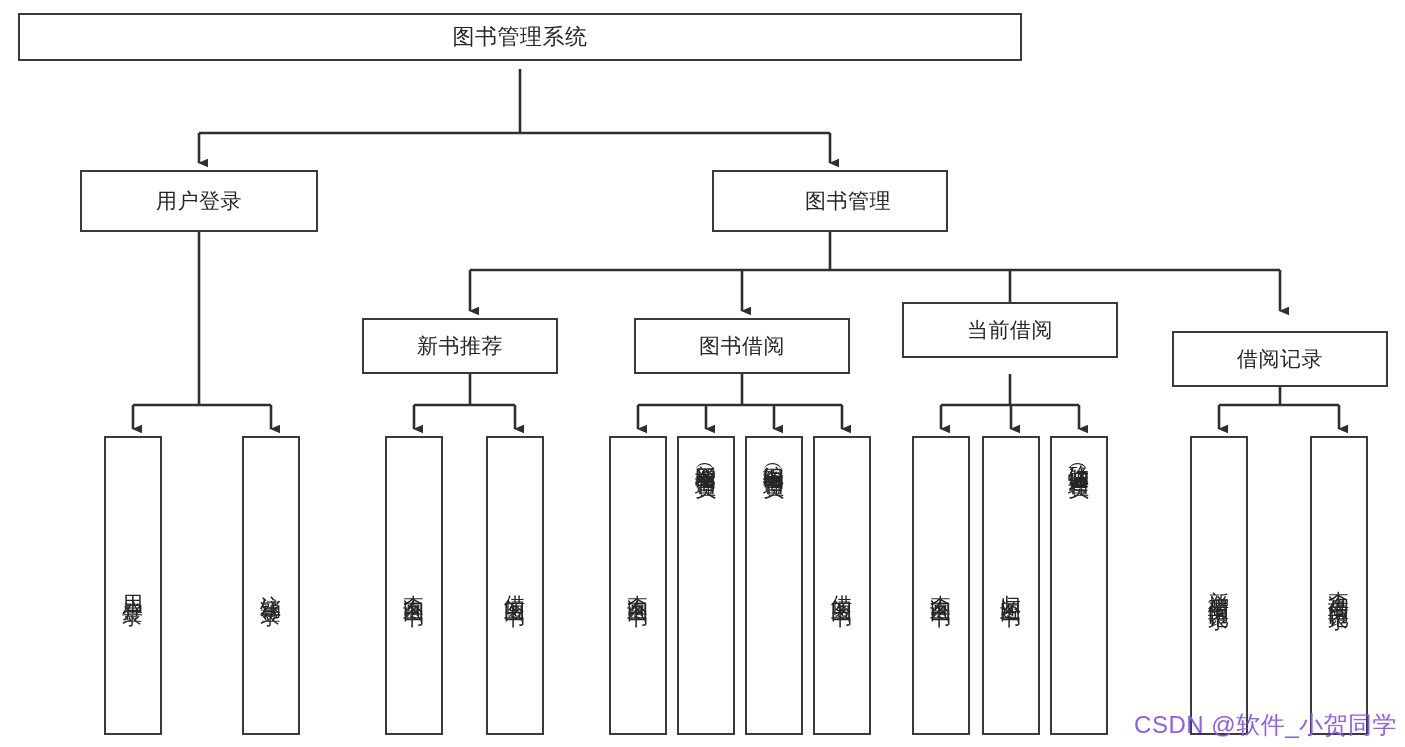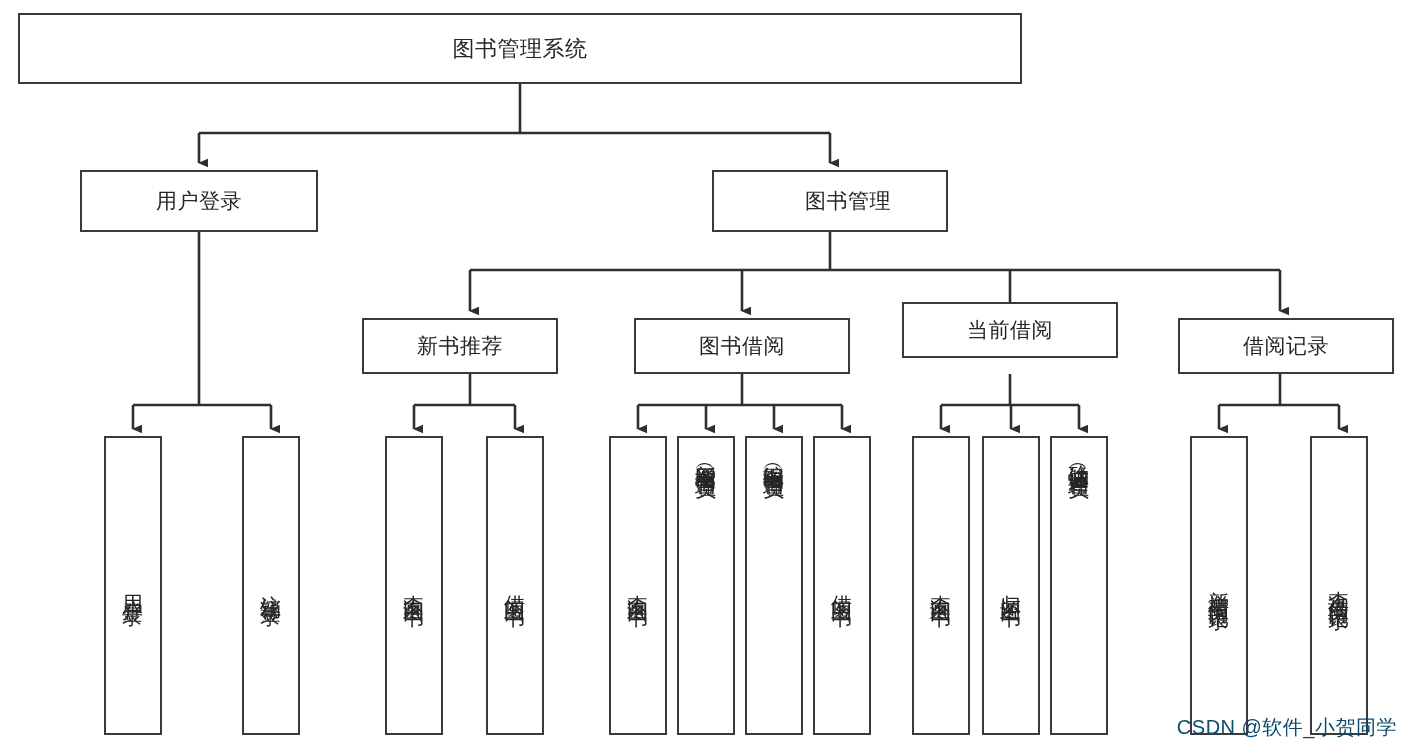--- a/index.html
+++ b/index.html
@@ -71,22 +71,22 @@
     letter-spacing: 2px;
   }
   .node.vert.shortcenter {
     align-items: center;
     padding-top: 0;
   }
   #watermark {
     position: absolute;
     right: 8px;
     bottom: 6px;
-    font-size: 20px;
-    color: #0c4a6e;
+    font-size: 24px;
+    color: #8b5cf6;
     letter-spacing: 0.5px;
     white-space: nowrap;
     user-select: none;
   }
 </style>
 </head>
 <body>
 
 <div id="diagram-root">
 
@@ -136,41 +136,41 @@
       <path d="M1011,405 L1011,429" marker-end="url(#arrowhead)"></path>
       <path d="M1079,405 L1079,429" marker-end="url(#arrowhead)"></path>
 
       <path d="M1280,374 L1280,405"></path>
       <path d="M1219,405 L1339,405"></path>
       <path d="M1219,405 L1219,429" marker-end="url(#arrowhead)"></path>
       <path d="M1339,405 L1339,429" marker-end="url(#arrowhead)"></path>
     </g>
   </svg>
 
-  <div class="node horiz root" style="left:18px; top:13px; width:1004px; height:71px;">
+  <div class="node horiz root" style="left:18px; top:13px; width:1004px; height:48px;">
     <span class="node-label">图书管理系统</span>
   </div>
 
   <div class="node horiz" style="left:80px; top:170px; width:238px; height:62px;">
     <span class="node-label">用户登录</span>
   </div>
   <div class="node horiz" style="left:712px; top:170px; width:236px; height:62px;padding-left:36px;">
     <span class="node-label">图书管理</span>
   </div>
 
   <div class="node horiz" style="left:362px; top:318px; width:196px; height:56px;">
     <span class="node-label">新书推荐</span>
   </div>
   <div class="node horiz" style="left:634px; top:318px; width:216px; height:56px;">
     <span class="node-label">图书借阅</span>
   </div>
   <div class="node horiz" style="left:902px; top:302px; width:216px; height:56px;">
     <span class="node-label">当前借阅</span>
   </div>
-  <div class="node horiz" style="left:1172px; top:318px; width:216px; height:56px;margin-left:6px;">
+  <div class="node horiz" style="left:1172px; top:331px; width:216px; height:56px;">
     <span class="node-label">借阅记录</span>
   </div>
 
   <div class="node vert shortcenter" style="left:104px; top:436px; width:58px; height:299px;">
     <span class="node-label">用户登录</span>
   </div>
   <div class="node vert shortcenter" style="left:242px; top:436px; width:58px; height:299px;">
     <span class="node-label">注销登录</span>
   </div>
 

